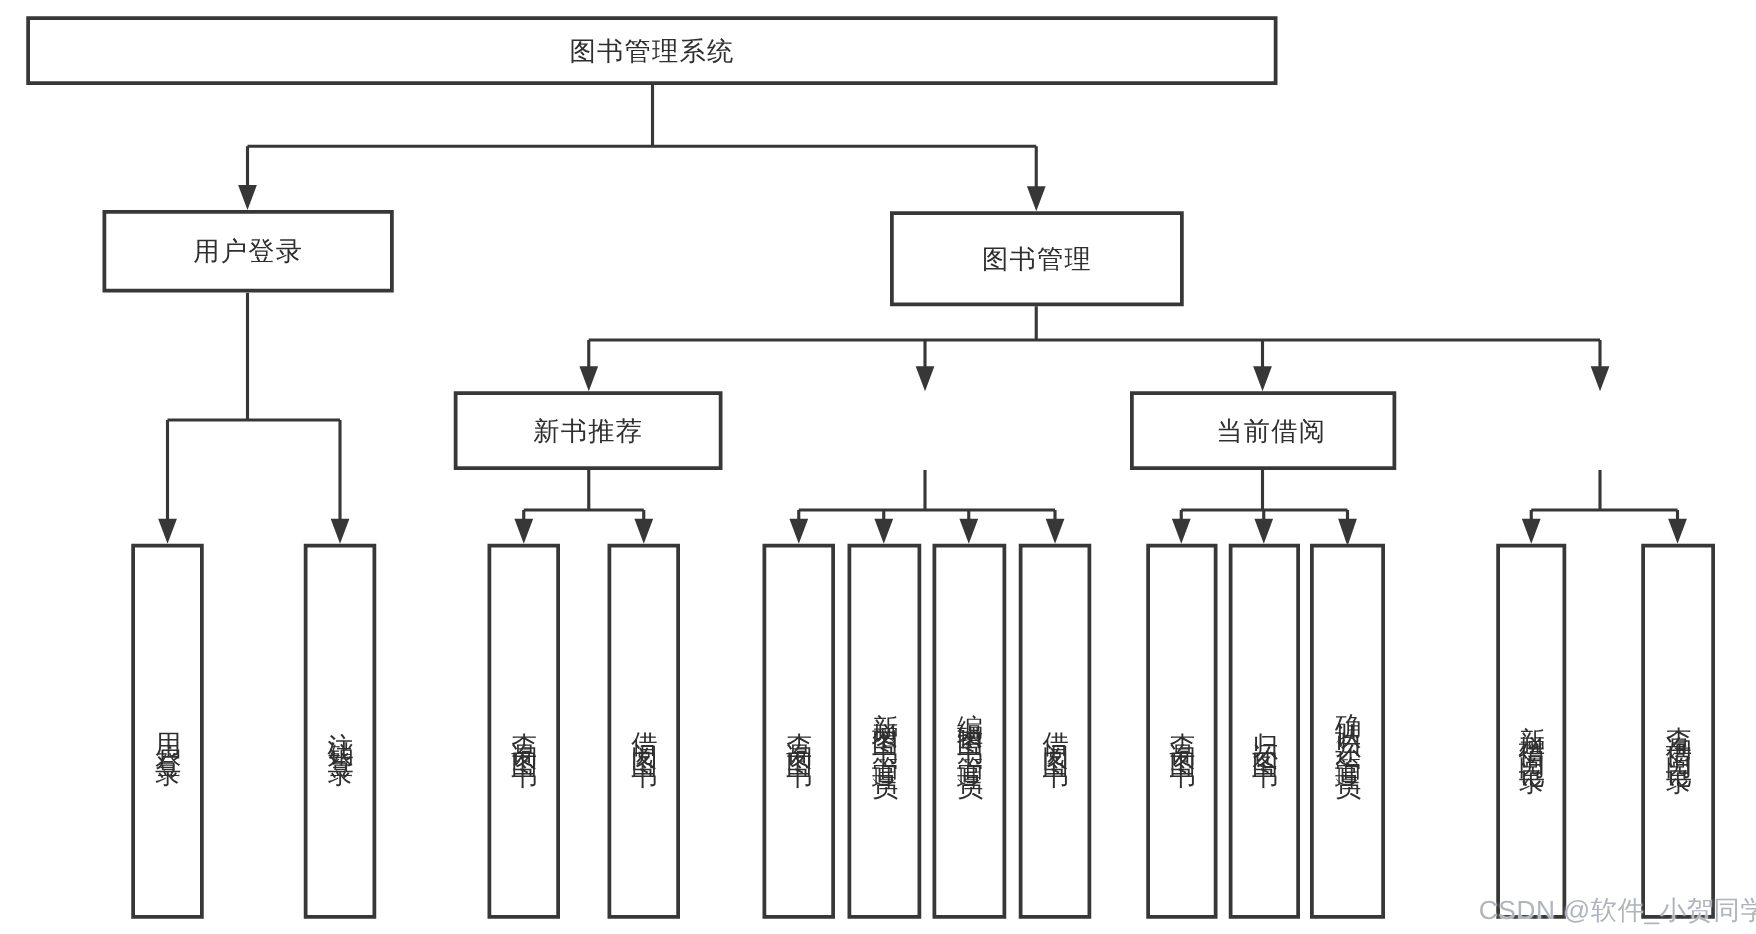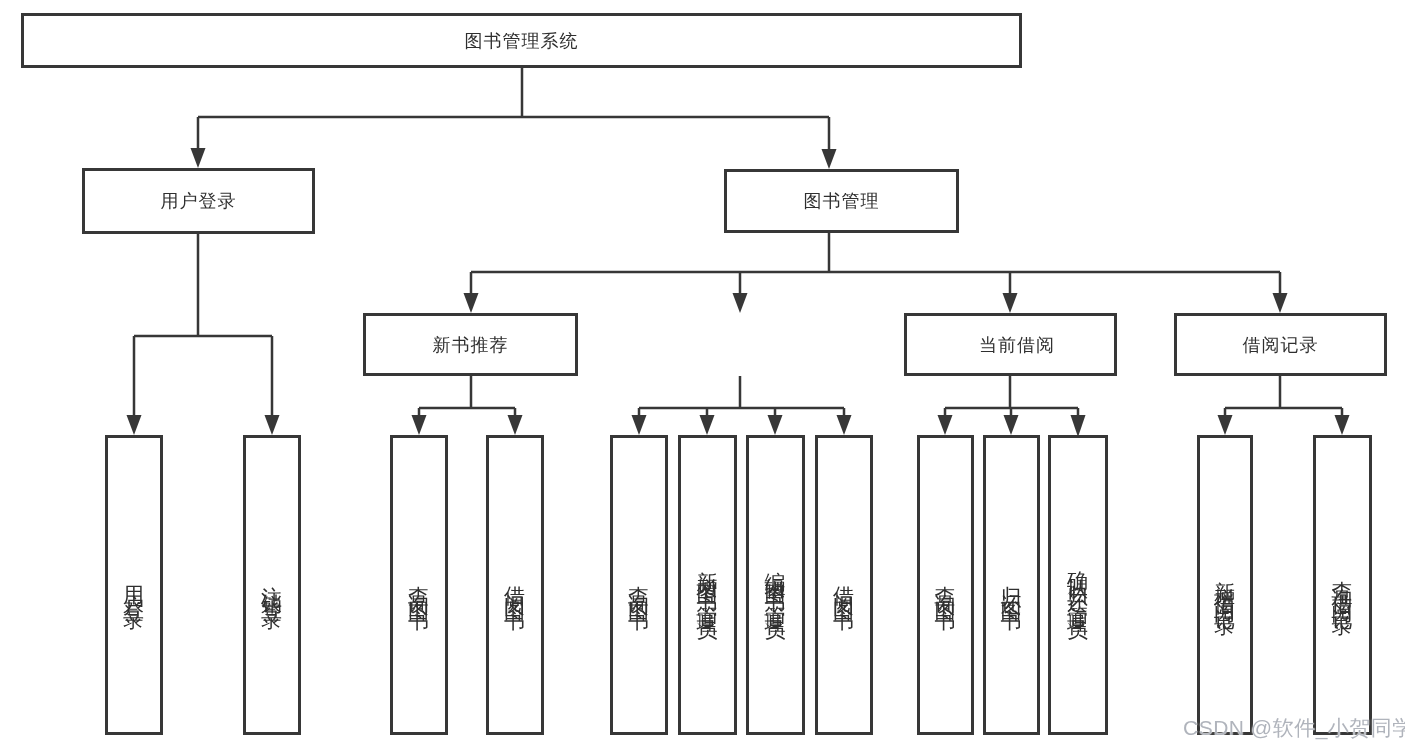--- a/index.html
+++ b/index.html
@@ -11,21 +11,21 @@
     overflow:hidden;
   }
   #connectors{position:absolute;left:0;top:0;width:1405px;height:747px;pointer-events:none;}
   .node{
     position:absolute;
     box-sizing:border-box;
     border:3px solid #373737;
     background:#ffffff;
     display:flex;align-items:center;justify-content:center;
     color:#2f2f2f;
-    font-size:18px;
+    font-size:21px;
     letter-spacing:1px;
     z-index:2;
   }
   .vnode{
     position:absolute;
     box-sizing:border-box;
     border:3px solid #373737;
     background:#ffffff;
     display:flex;align-items:center;justify-content:center;
     color:#2f2f2f;
@@ -37,21 +37,21 @@
     text-orientation:mixed;
     font-size:21px;
     line-height:1;
     letter-spacing:8px;
     white-space:nowrap;
   }
   .vnode span.long{letter-spacing:7px;}
   
   #root      {left:21px;  top:13px;  width:1001px;height:55px;}
   #b-login   {left:82px;  top:168px; width:233px; height:66px;}
-  #b-mgmt    {left:712px; top:169px; width:235px; height:64px;margin-left:12px;}
+  #b-mgmt    {left:712px; top:169px; width:235px; height:76px;}
   #m-new     {left:363px; top:313px; width:215px; height:63px;}
   #m-borrow  {left:634px; top:313px; width:212px; height:63px;}
   #m-current {left:904px; top:313px; width:213px; height:63px;padding-left:13px;}
   #m-record  {left:1174px;top:313px; width:213px; height:63px;}
   
   #la1{left:105px; width:58px;}
   #la2{left:243px; width:58px;}
   #lb1{left:390px; width:58px;}
   #lb2{left:486px; width:58px;}
   #lc1{left:610px; width:58px;}
@@ -129,23 +129,20 @@
   <div class="node" id="b-mgmt">
     <span>图书管理</span>
   </div>
 
   <div class="node" id="m-new">
     <span>新书推荐</span>
   </div>
   <div class="node" id="m-current">
     <span>当前借阅</span>
   </div>
-  <div class="node" id="m-record">
-    <span>借阅记录</span>
-  </div>
 
   <div class="vnode" id="la1">
     <span>用户登录</span>
   </div>
   <div class="vnode" id="la2">
     <span>注销登录</span>
   </div>
 
   <div class="vnode" id="lb1">
     <span>查询图书</span>

